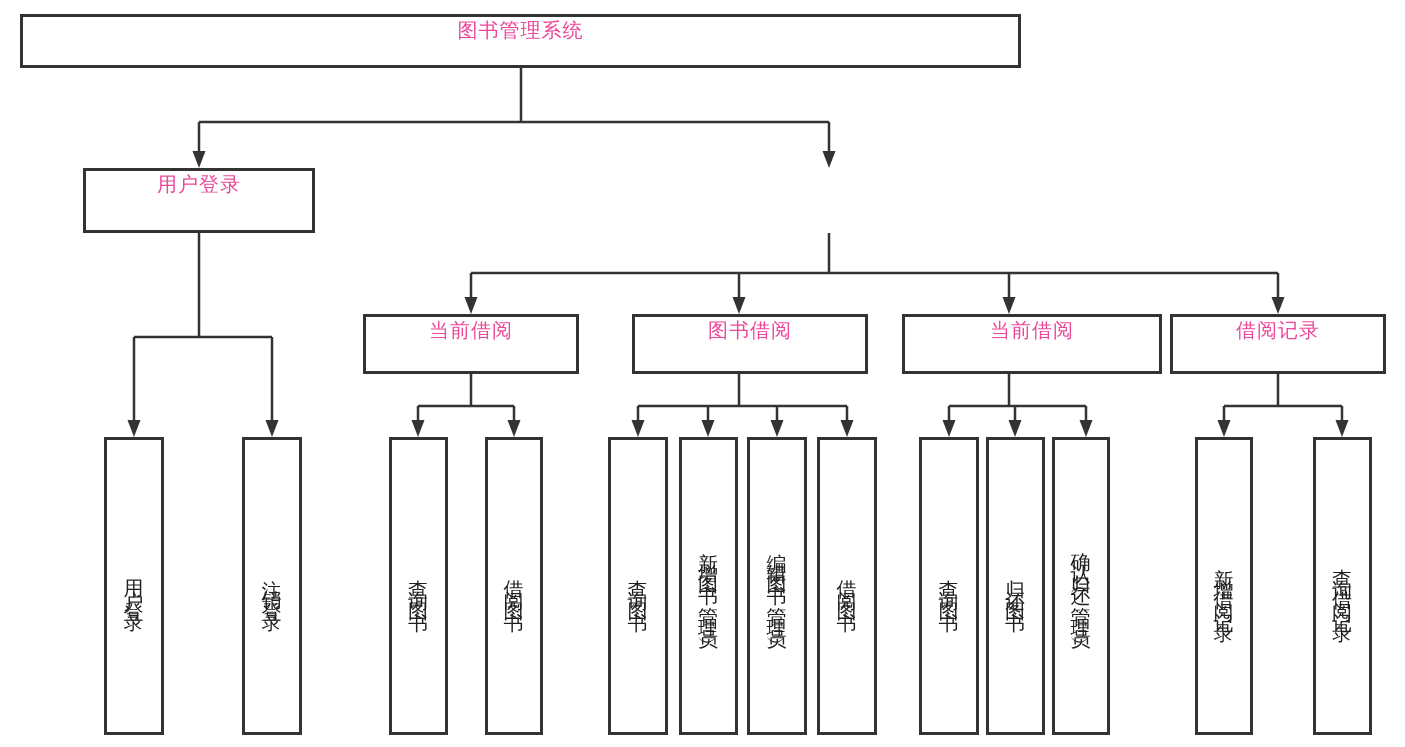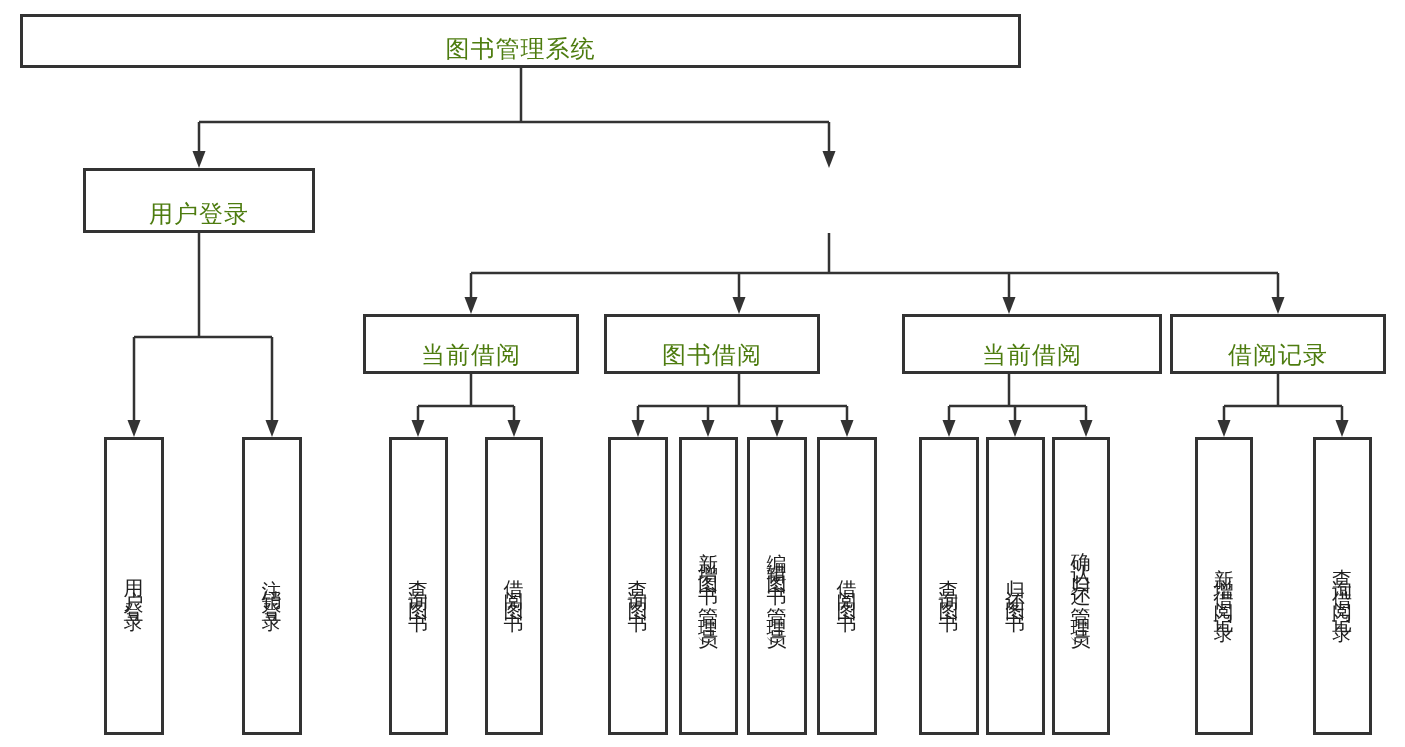--- a/index.html
+++ b/index.html
@@ -16,24 +16,24 @@
     left: 0; top: 0;
     width: 1405px; height: 747px;
     pointer-events: none;
   }
   .hbox {
     position: absolute;
     box-sizing: border-box;
     background: #ffffff;
     border: 3px solid #333333;
     display: flex;
-    align-items: flex-end;
+    align-items: flex-start;
     justify-content: center;
-    font-size: 24px;
-    color: #4d7c0f;
+    font-size: 20px;
+    color: #ec4899;
     letter-spacing: 1px;
     z-index: 2;
   }
   .vbox {
     position: absolute;
     top: 437px;
     height: 298px;
     box-sizing: border-box;
     background: #ffffff;
     border: 3px solid #333333;
@@ -110,21 +110,21 @@
     <span>图书管理系统</span>
   </div>
 
   <div class="hbox" style="left:83px; top:168px; width:232px; height:65px;">
     <span>用户登录</span>
   </div>
 
   <div class="hbox" style="left:363px; top:314px; width:216px; height:60px;">
     <span>当前借阅</span>
   </div>
-  <div class="hbox" style="left:604px; top:314px; width:216px; height:60px;">
+  <div class="hbox" style="left:632px; top:314px; width:236px; height:60px;">
     <span>图书借阅</span>
   </div>
   <div class="hbox" style="left:902px; top:314px; width:260px; height:60px;">
     <span>当前借阅</span>
   </div>
   <div class="hbox" style="left:1170px; top:314px; width:216px; height:60px;">
     <span>借阅记录</span>
   </div>
 
   <div class="vbox" style="left:104px; width:60px;">

